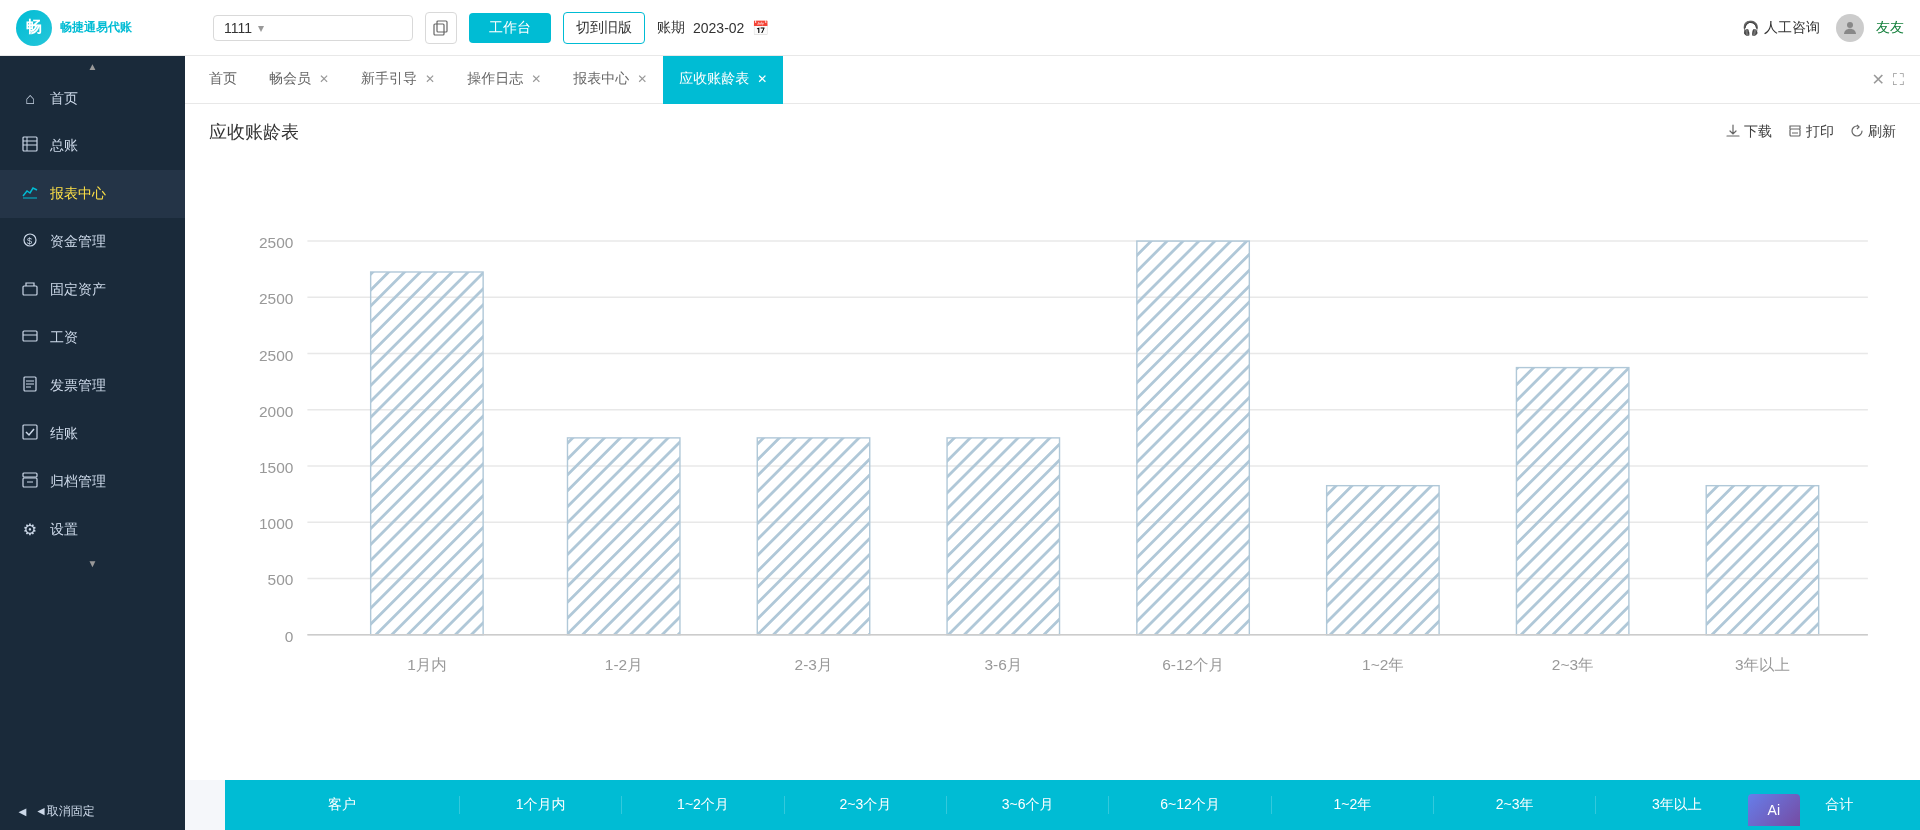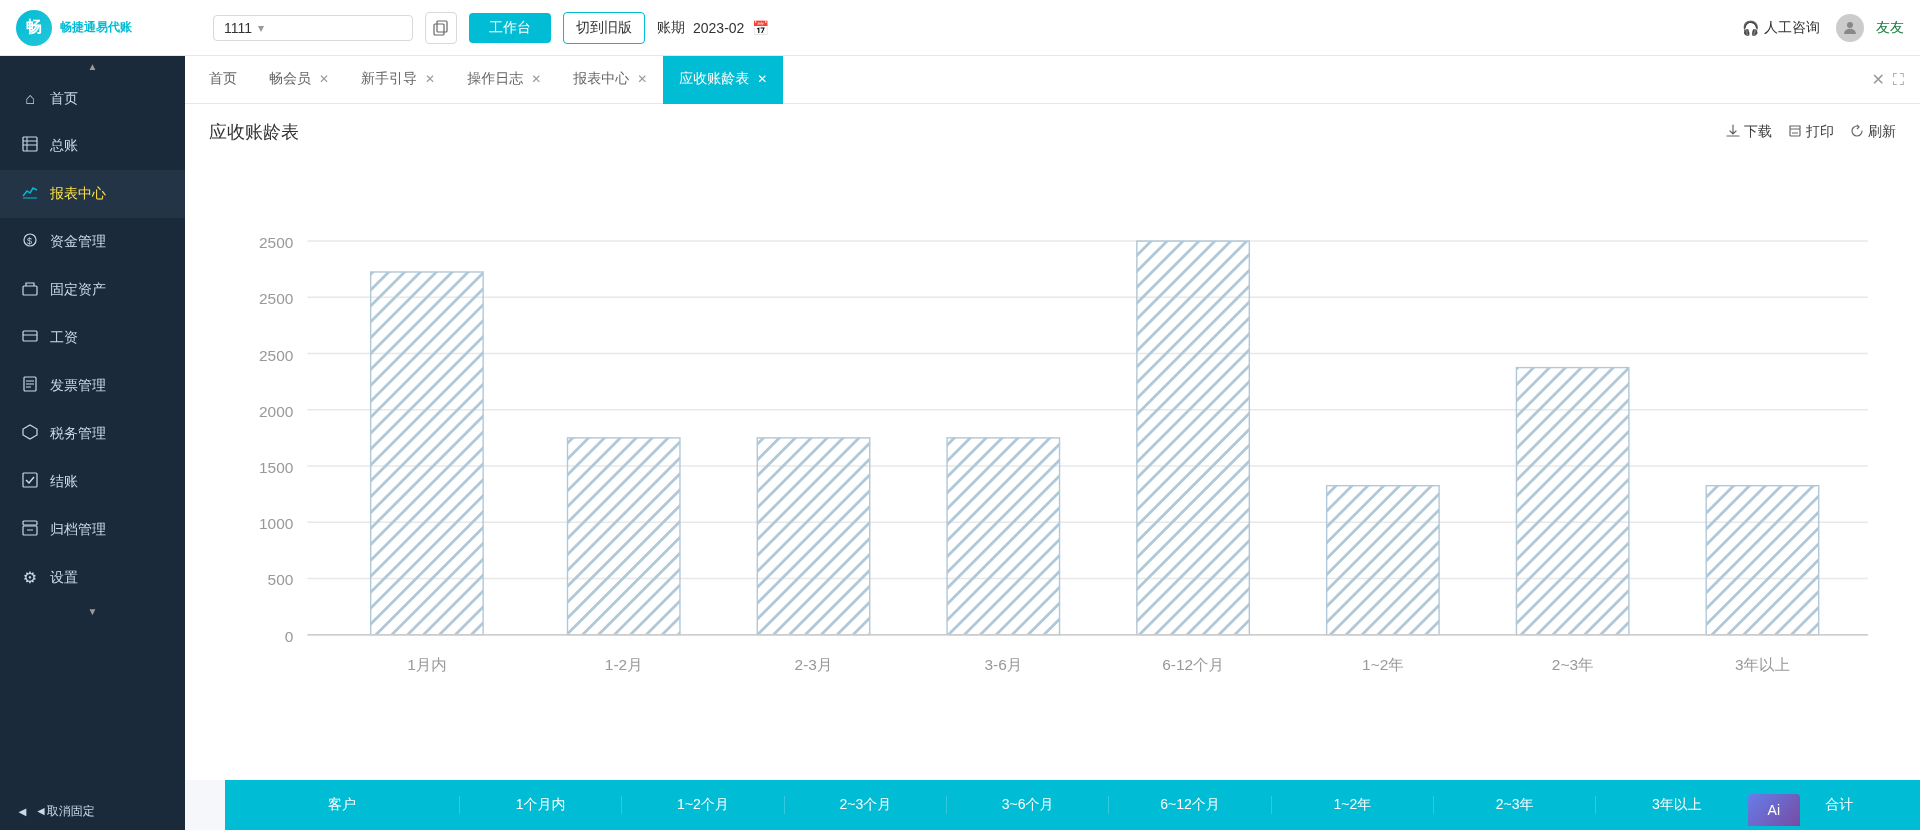--- a/index.html
+++ b/index.html
@@ -263,28 +263,20 @@
     <div class="sidebar-item">
       <span class="sidebar-item-icon">
         <svg width="16" height="16" viewBox="0 0 16 16" fill="none">
             <rect x="2" y="1" width="12" height="14" rx="1" stroke="#ccd8e8" stroke-width="1.2"></rect>
             <line x1="4" y1="5" x2="12" y2="5" stroke="#ccd8e8" stroke-width="1"></line>
             <line x1="4" y1="8" x2="12" y2="8" stroke="#ccd8e8" stroke-width="1"></line>
             <line x1="4" y1="11" x2="9" y2="11" stroke="#ccd8e8" stroke-width="1"></line>
           </svg>
       </span>
       <span>发票管理</span>
-    </div>
-    <div class="sidebar-item">
-      <span class="sidebar-item-icon">
-        <svg width="16" height="16" viewBox="0 0 16 16" fill="none">
-            <polygon points="8,1 15,5 15,11 8,15 1,11 1,5" stroke="#ccd8e8" stroke-width="1.2" fill="none"></polygon>
-          </svg>
-      </span>
-      <span>税务管理</span>
     </div>
     <div class="sidebar-item">
       <span class="sidebar-item-icon">
         <svg width="16" height="16" viewBox="0 0 16 16" fill="none">
             <rect x="1" y="1" width="14" height="14" rx="1" stroke="#ccd8e8" stroke-width="1.2"></rect>
             <polyline points="4,8 7,11 12,5" stroke="#ccd8e8" stroke-width="1.5" fill="none"></polyline>
           </svg>
       </span>
       <span>结账</span>
     </div>

